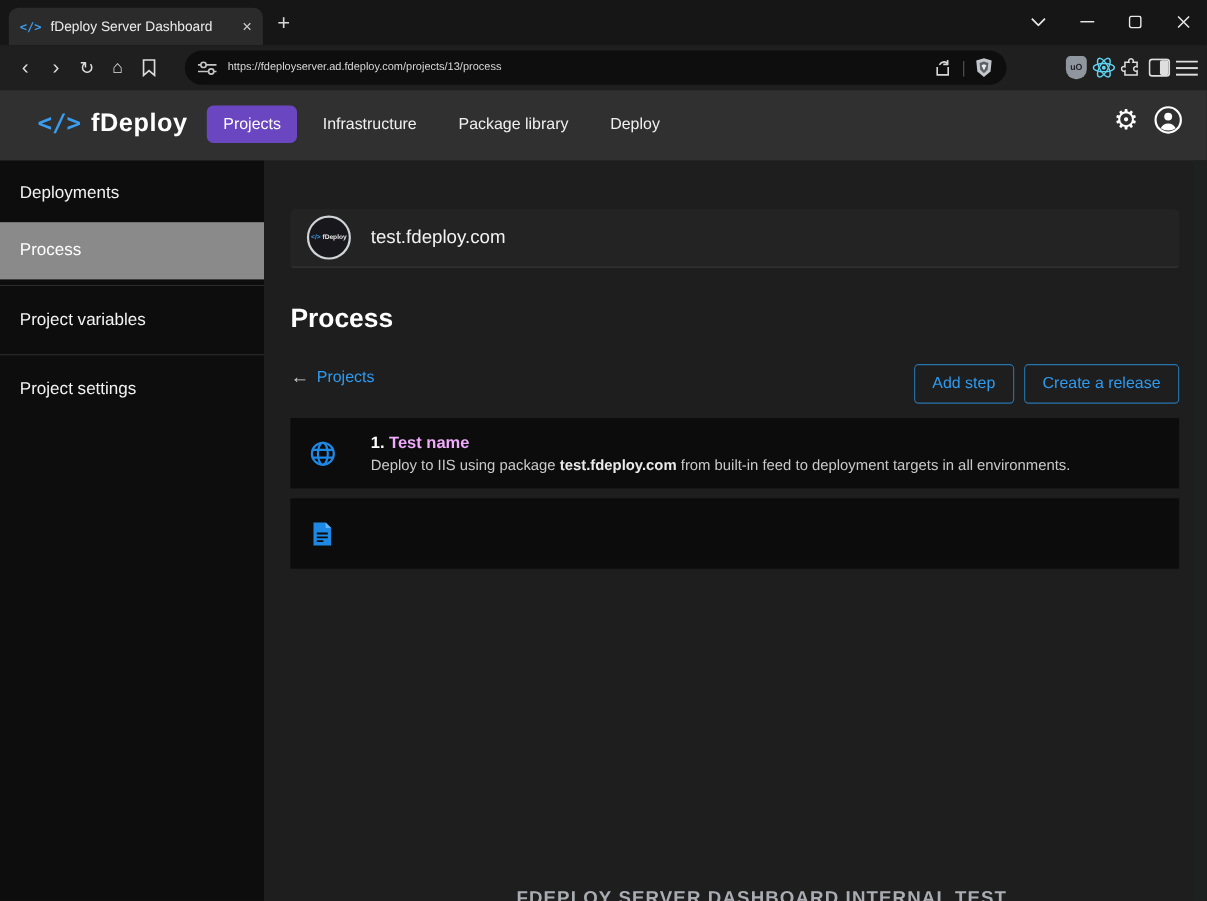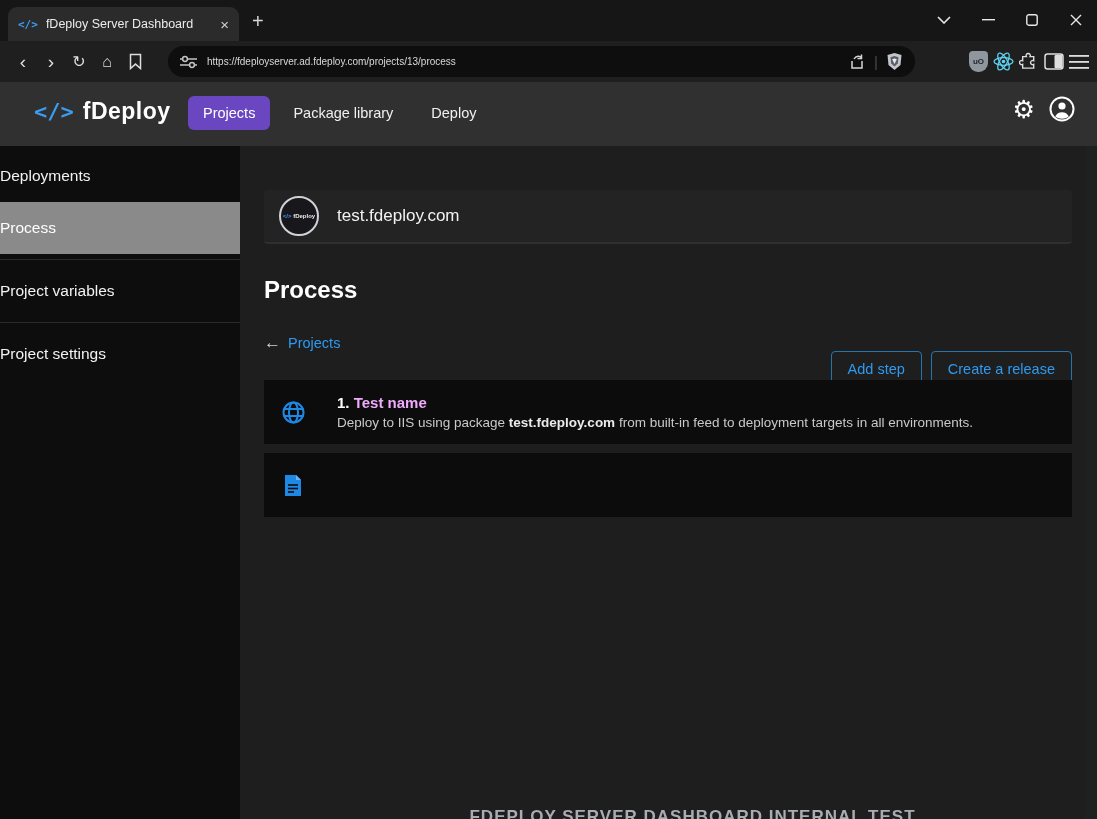--- a/index.html
+++ b/index.html
@@ -36,21 +36,21 @@
   .logo-glyph { color:#3b9df0; font-size:22px; font-weight:bold; font-family:"DejaVu Sans Mono", monospace; }
   .logo-text { color:#ffffff; font-size:23px; font-weight:bold; letter-spacing:0.5px; }
   .appnav { position:absolute; left:188px; top:14px; display:flex; align-items:center; gap:8px; }
   .appnav-item { color:#f0f0f0; font-size:14.5px; padding:9px 15px; border-radius:6px; white-space:nowrap; }
   .appnav-item.active { background:#6b46c1; color:#ffffff; }
   .header-right { position:absolute; right:22px; top:14px; display:flex; align-items:center; gap:14px; }
   .gear { color:#ffffff; font-size:25px; line-height:25px; }
 
   
   .sidebar { position:absolute; left:0; top:146px; width:240px; height:673px; background:#0d0d0d; padding-top:4px; }
-  .side-item { height:52px; display:flex; align-items:center; padding-left:0;
+  .side-item { height:52px; display:flex; align-items:center; padding-left:18px;
     color:#f2f2f2; font-size:15.5px; }
   .side-item.selected { background:#8a8a8a; color:#ffffff; }
   .side-divider { height:1px; background:#2b2b2b; margin:5px 0; }
 
   
   .main { position:absolute; left:240px; top:146px; width:857px; height:766px; background:#1e1e1e; }
   .content { position:absolute; left:24px; top:0; width:808px; height:673px; }
   .scrolltrack { position:absolute; right:0; top:0; width:11px; height:673px; background:#1d211f; }
 
   .project-card { position:absolute; left:0; top:44px; width:808px; height:54px; background:#232323;
@@ -64,21 +64,21 @@
 
   .page-title { position:absolute; left:0; top:130px; color:#ffffff; font-size:24px; font-weight:bold; }
 
   .back-row { position:absolute; left:0; top:187px; display:flex; align-items:center; gap:7px; }
   .back-arrow { color:#d4d4d4; font-size:17px; }
   .back-link { color:#2e9af0; font-size:14.5px; }
 
   .btn-row { position:absolute; right:0; top:185px; display:flex; gap:9px; }
   .ghost-btn { height:32px; border:1px solid #2674ad; border-radius:4px; color:#2e9af0;
     font-size:14.5px; background:transparent; display:flex; align-items:center; justify-content:center;
-    padding:17px 16px; white-space:nowrap;margin-top:20px; }
+    padding:17px 16px; white-space:nowrap; }
 
   .steps { position:absolute; left:0; top:234px; width:808px; }
   .step-row { width:808px; height:64px; background:#0c0c0c; margin-bottom:9px;
     display:flex; align-items:center; position:relative; }
   .step-icon { position:absolute; left:18px; top:21px; }
   .step-text { margin-left:73px; }
   .step-title { font-size:15px; margin-bottom:4px; }
   .step-num { color:#ffffff; font-weight:bold; }
   .step-name { color:#f0abfc; font-weight:bold; }
   .step-desc { color:#c9c9c9; font-size:13.5px; }
@@ -200,20 +200,21 @@
   </div>
 </div>
 
 <div class="appheader">
   <div class="logo">
     <span class="logo-glyph">&lt;/&gt;</span>
     <span class="logo-text">fDeploy</span>
   </div>
   <div class="appnav">
     <span class="appnav-item active">Projects</span>
+    <span class="appnav-item">Infrastructure</span>
     <span class="appnav-item">Package library</span>
     <span class="appnav-item">Deploy</span>
   </div>
   <div class="header-right">
     <span class="gear">⚙</span>
     <span>
       <svg width="26" height="26" viewBox="0 0 26 26">
         <circle cx="13" cy="13" r="11.5" fill="none" stroke="#ffffff" stroke-width="2"></circle>
         <circle cx="13" cy="10" r="3.6" fill="#ffffff"></circle>
         <path d="M6.2 20.5 a7.5 7.5 0 0 1 13.6 0 a11.5 11.5 0 0 1 -13.6 0 z" fill="#ffffff"></path>

